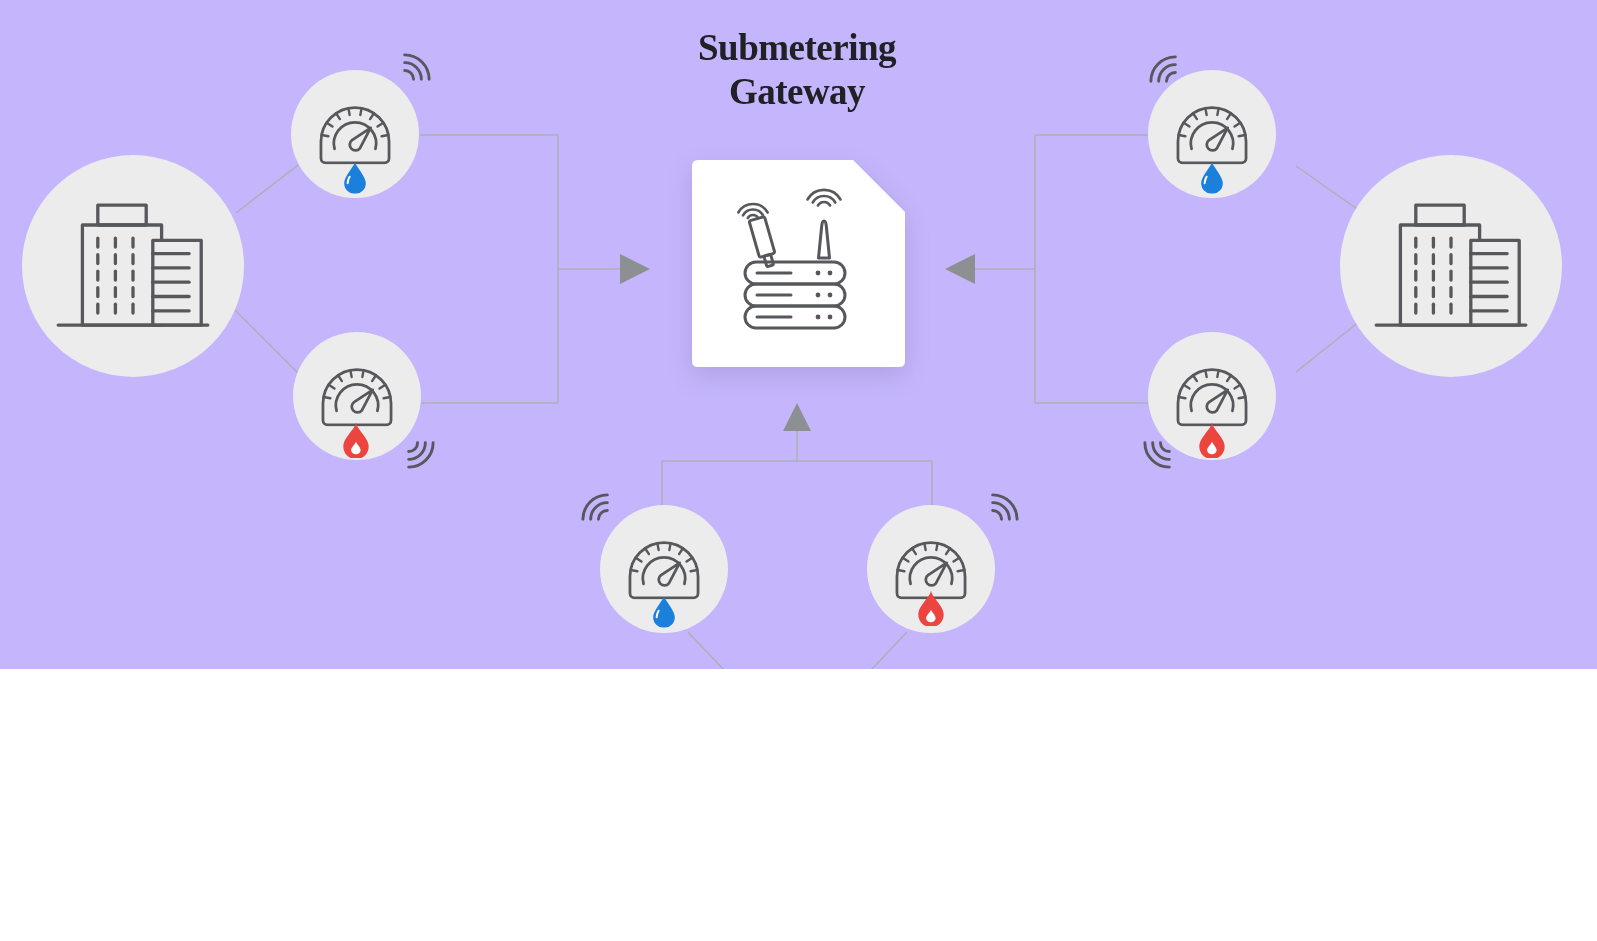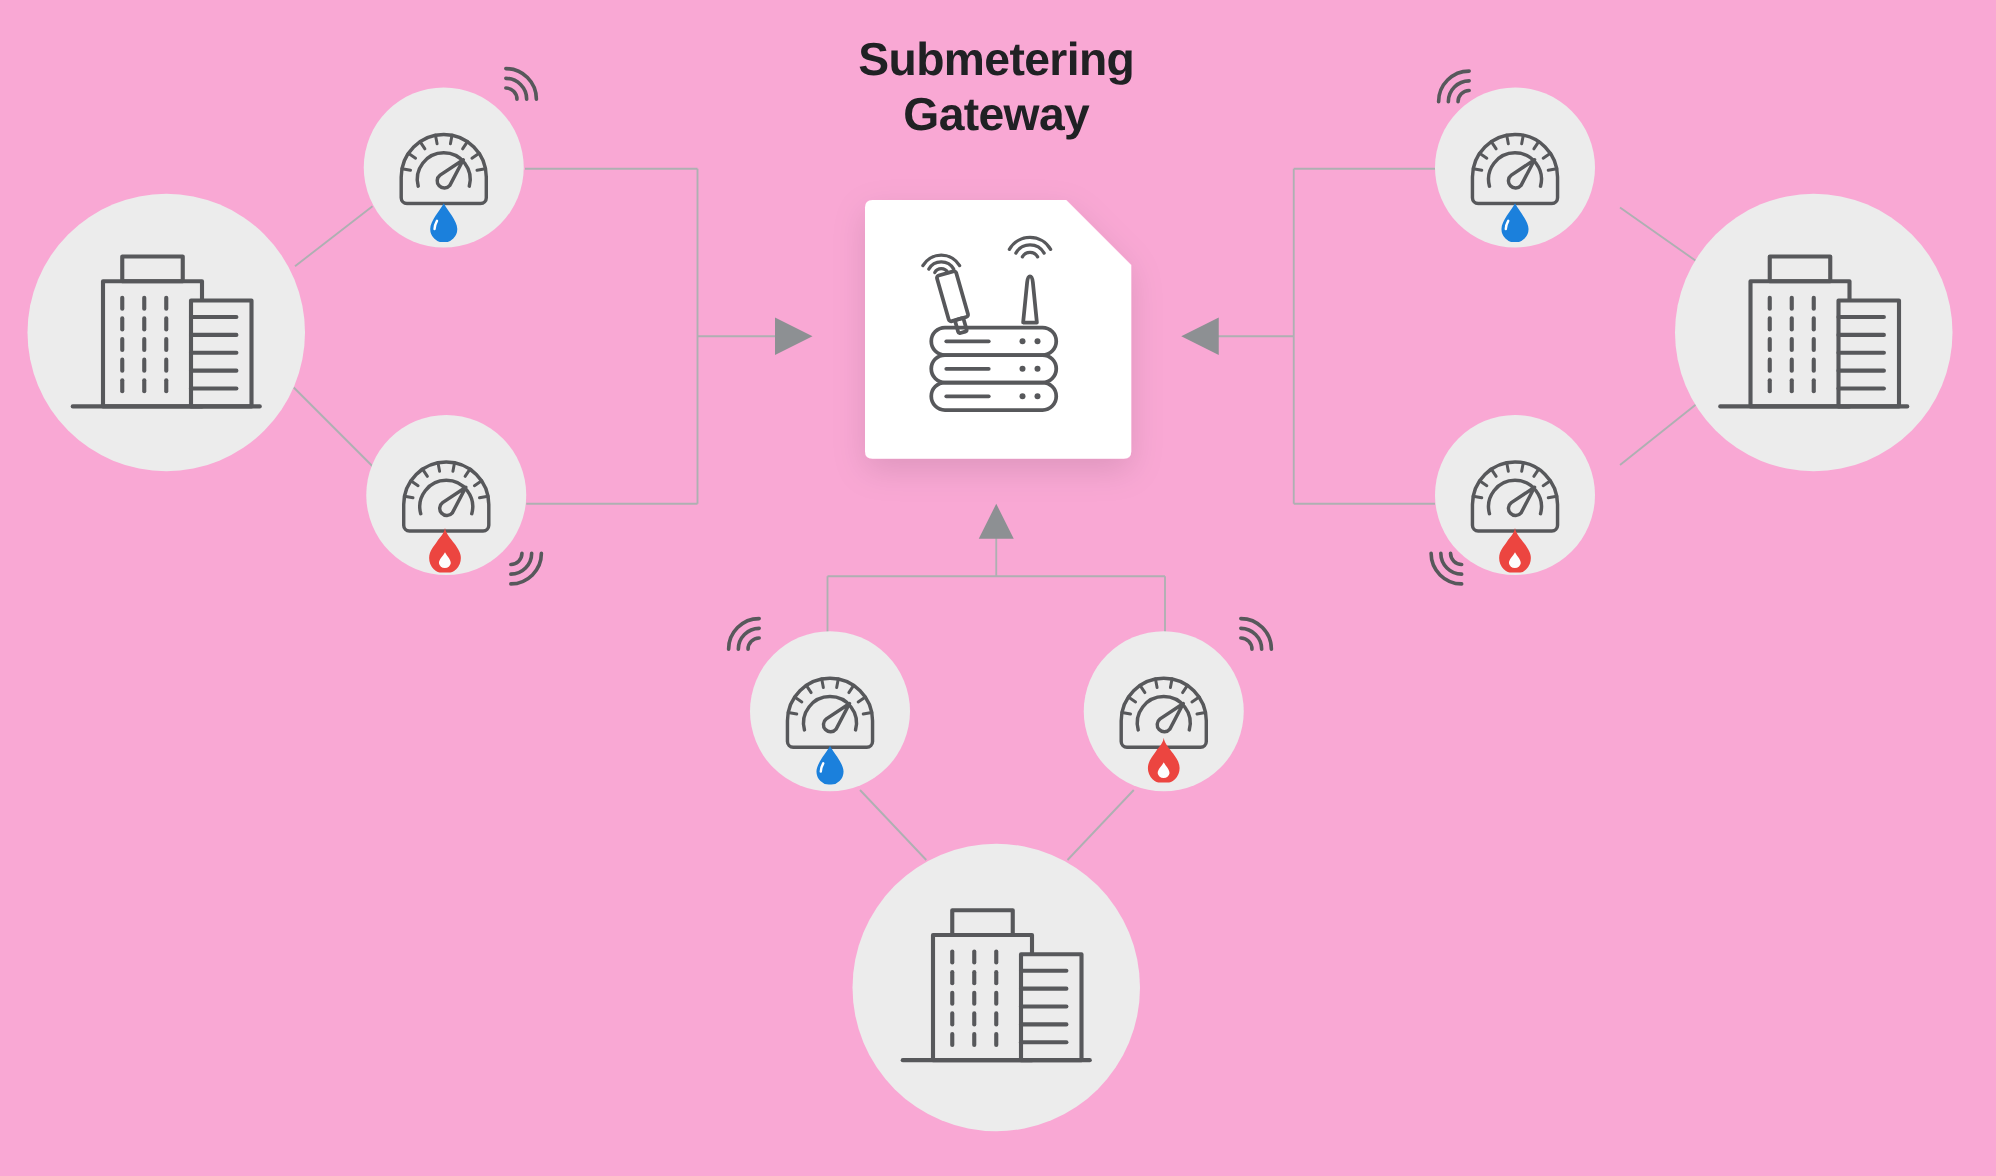--- a/index.html
+++ b/index.html
@@ -1,18 +1,18 @@
 <!DOCTYPE html>
 <html><head>
 <meta charset="utf-8">
 <style>
   html,body { margin:0; padding:0; background:#ffffff; }
   .stage {
-    position:relative; width:1597px; height:941px; background:#f9a8d4;
-    font-family:Liberation Sans, sans-serif; overflow:hidden;
+    position:relative; width:1597px; height:669px; background:#c4b5fd;
+    font-family:Liberation Serif, serif; overflow:hidden;
   }
   .diagram-svg { position:absolute; left:0; top:0; width:1597px; height:941px; }
   .title {
     position:absolute; left:647px; top:26px; width:300px;
     text-align:center; font-size:37px; line-height:44px; font-weight:700;
     color:#202124; letter-spacing:-0.5px;
   }
   .thin { fill:none; stroke-width:1.5; }
 </style>
 </head>

